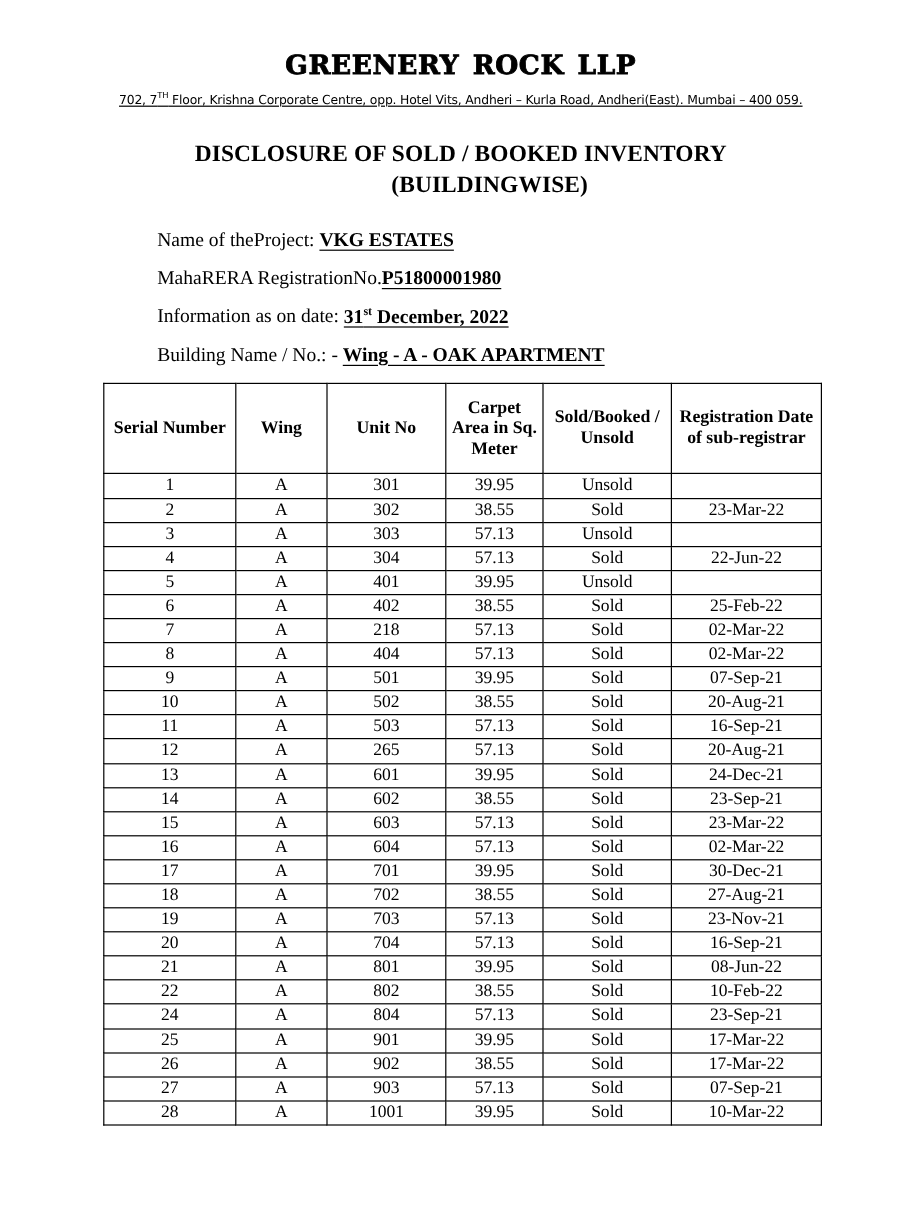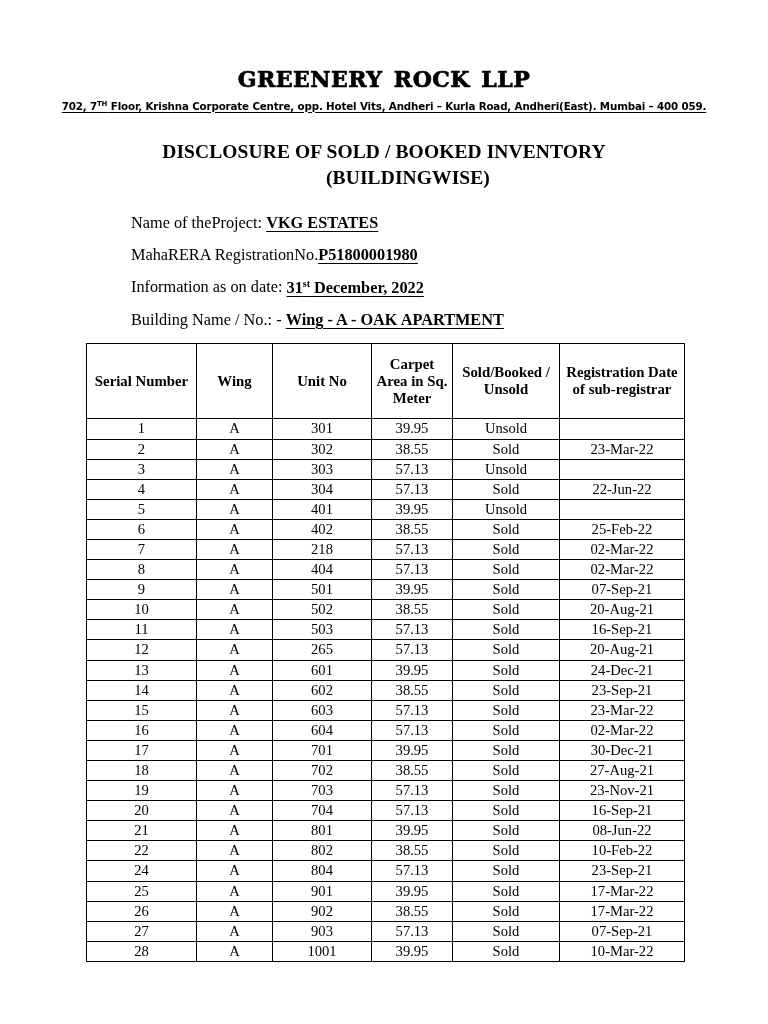--- a/index.html
+++ b/index.html
@@ -18,37 +18,37 @@
     position: relative;
     width: 768px;
     height: 1024px;
     box-sizing: border-box;
     padding: 0;
   }
 
   
   .letterhead {
     text-align: center;
-    padding-top: 60px;
+    padding-top: 36px;
   }
   .company-name {
     font-family: "DejaVu Serif", "Liberation Serif", serif;
     font-weight: bold;
     font-size: 31px;
     letter-spacing: 0.5px;
     font-variant: small-caps;
     text-transform: lowercase;
     line-height: 1.05;
     -webkit-text-stroke: 0.7px #000;
   }
   .company-address {
     margin-top: 7px;
     font-family: "DejaVu Sans", "Liberation Sans", sans-serif;
     font-size: 10.3px;
-    font-weight: 700;
+    font-weight: 400;
     letter-spacing: -0.15px;
     text-decoration: underline;
     text-underline-offset: 2px;
     white-space: nowrap;
   }
   .company-address sup {
     font-size: 7px;
     vertical-align: super;
   }
 

